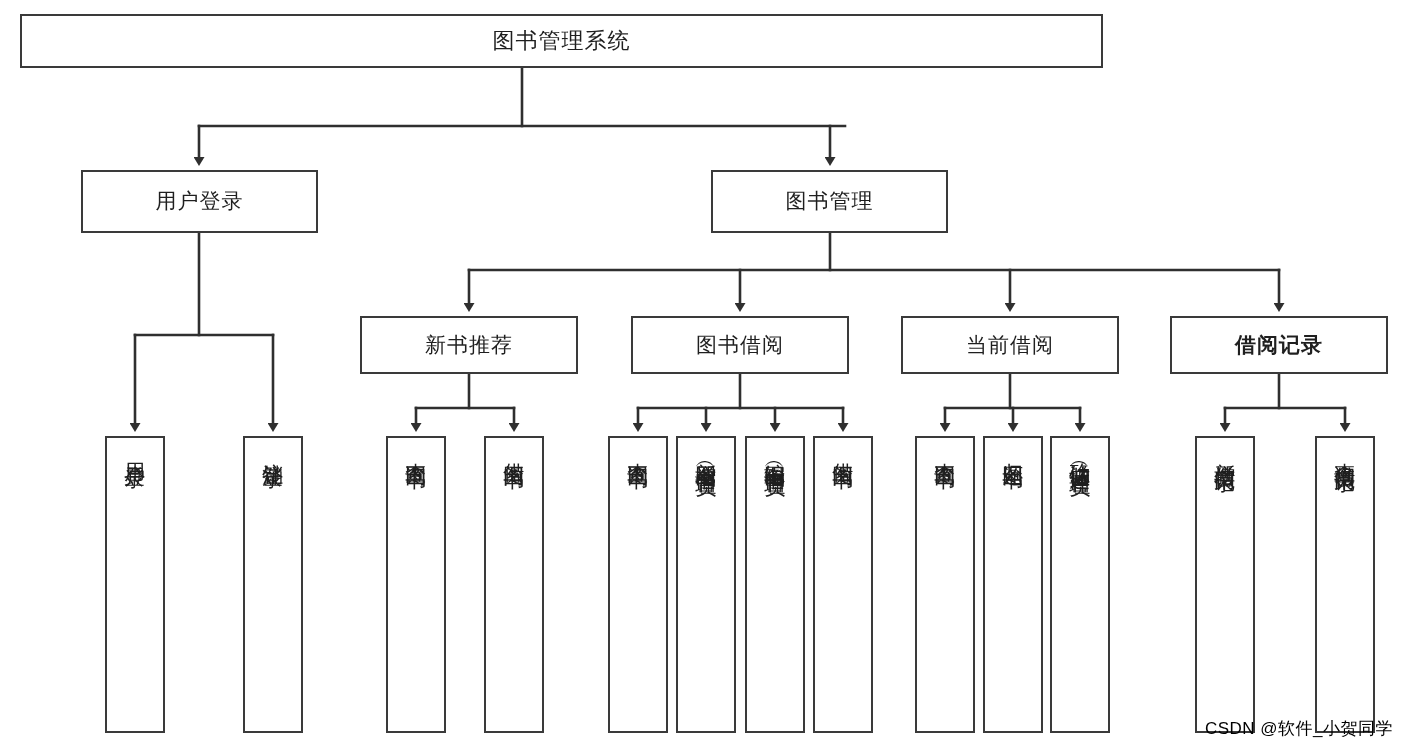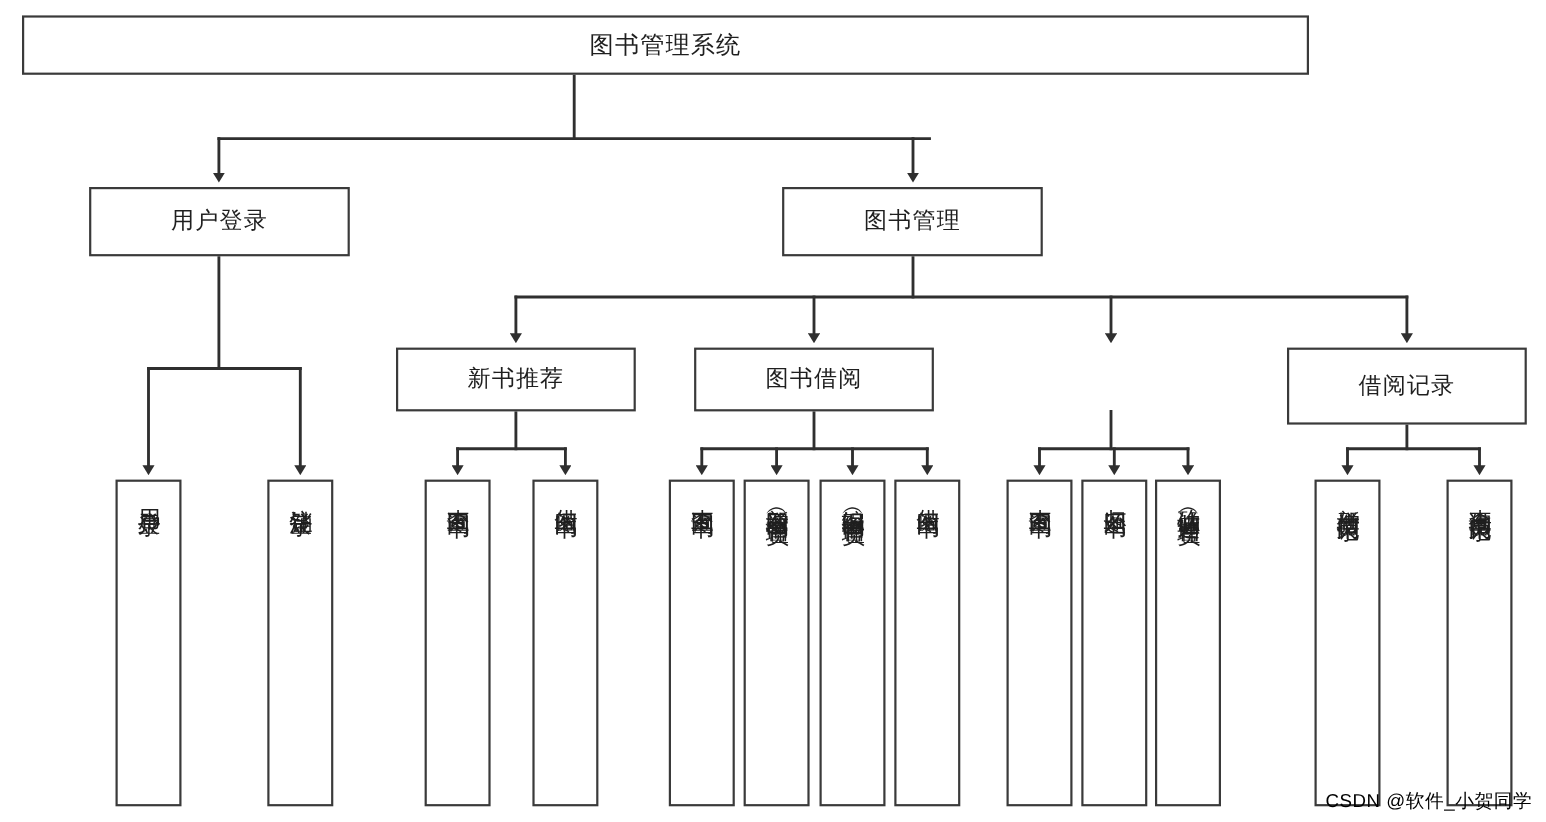--- a/index.html
+++ b/index.html
@@ -116,38 +116,41 @@
       <path d="M1013,408 L1013,424" marker-end="url(#arrow)"></path>
       <path d="M1080,408 L1080,424" marker-end="url(#arrow)"></path>
 
       <path d="M1279,374 L1279,408"></path>
       <path d="M1225,408 L1345,408"></path>
       <path d="M1225,408 L1225,424" marker-end="url(#arrow)"></path>
       <path d="M1345,408 L1345,424" marker-end="url(#arrow)"></path>
     </g>
   </svg>
 
-  <div class="node root" style="left:20px; top:14px; width:1170px; height:54px;">
+  <div class="node root" style="left:20px; top:14px; width:1083px; height:54px;">
     <span class="label">图书管理系统</span>
   </div>
 
   <div class="node level2" style="left:81px; top:170px; width:237px; height:63px;">
     <span class="label">用户登录</span>
   </div>
   <div class="node level2" style="left:711px; top:170px; width:237px; height:63px;">
     <span class="label">图书管理</span>
   </div>
 
   <div class="node level3" style="left:360px; top:316px; width:218px; height:58px;">
     <span class="label">新书推荐</span>
   </div>
   <div class="node level3" style="left:631px; top:316px; width:218px; height:58px;align-items:center;">
     <span class="label">图书借阅</span>
   </div>
-  <div class="node level3" style="left:1170px; top:316px; width:218px; height:70px;">
+  <div class="node level3" style="left:901px; top:316px; width:218px; height:58px;">
+    <span class="label">当前借阅</span>
+  </div>
+  <div class="node level3" style="left:1170px; top:316px; width:218px; height:58px;font-weight:bold;">
     <span class="label">借阅记录</span>
   </div>
 
   <div class="node leaf" style="left:105px; top:436px; width:60px; height:297px;">
     <span class="label">用户登录</span>
   </div>
   <div class="node leaf" style="left:243px; top:436px; width:60px; height:297px;">
     <span class="label">注销登录</span>
   </div>
 

